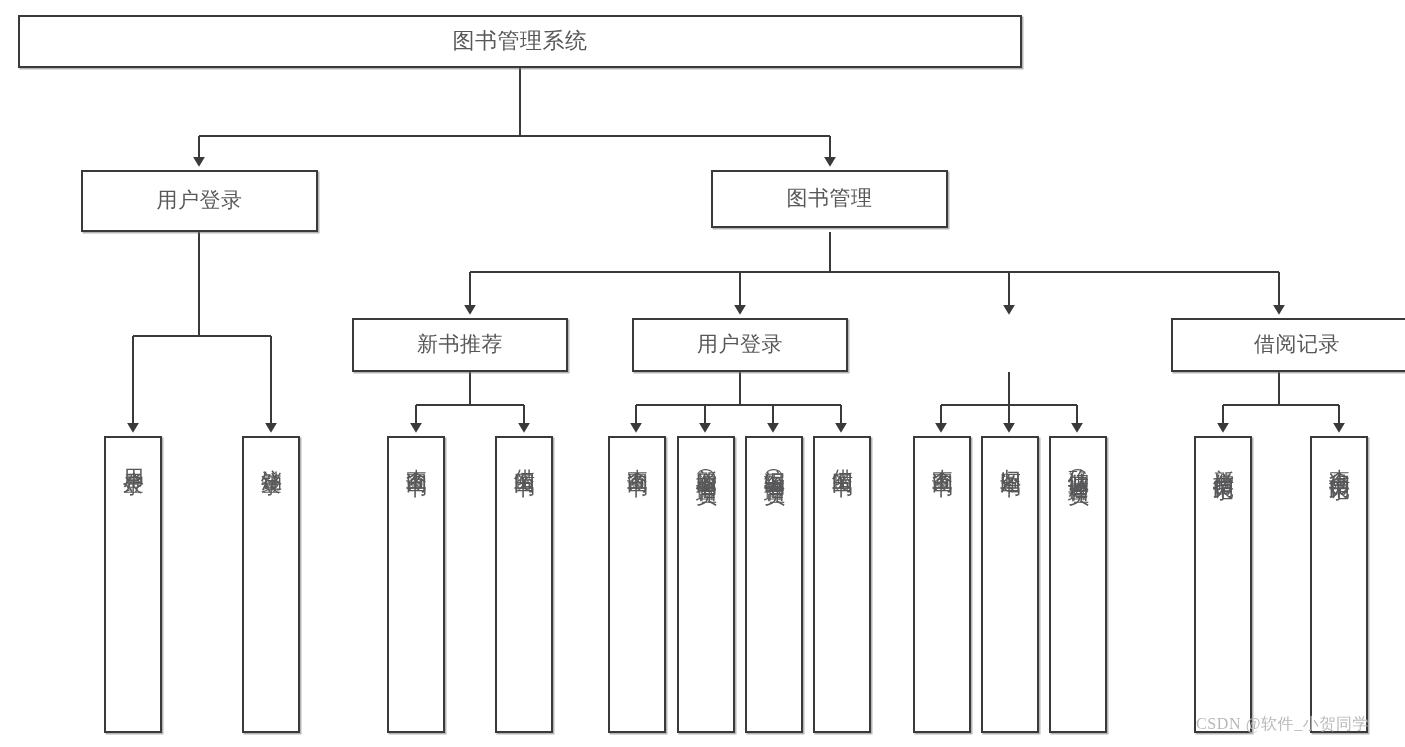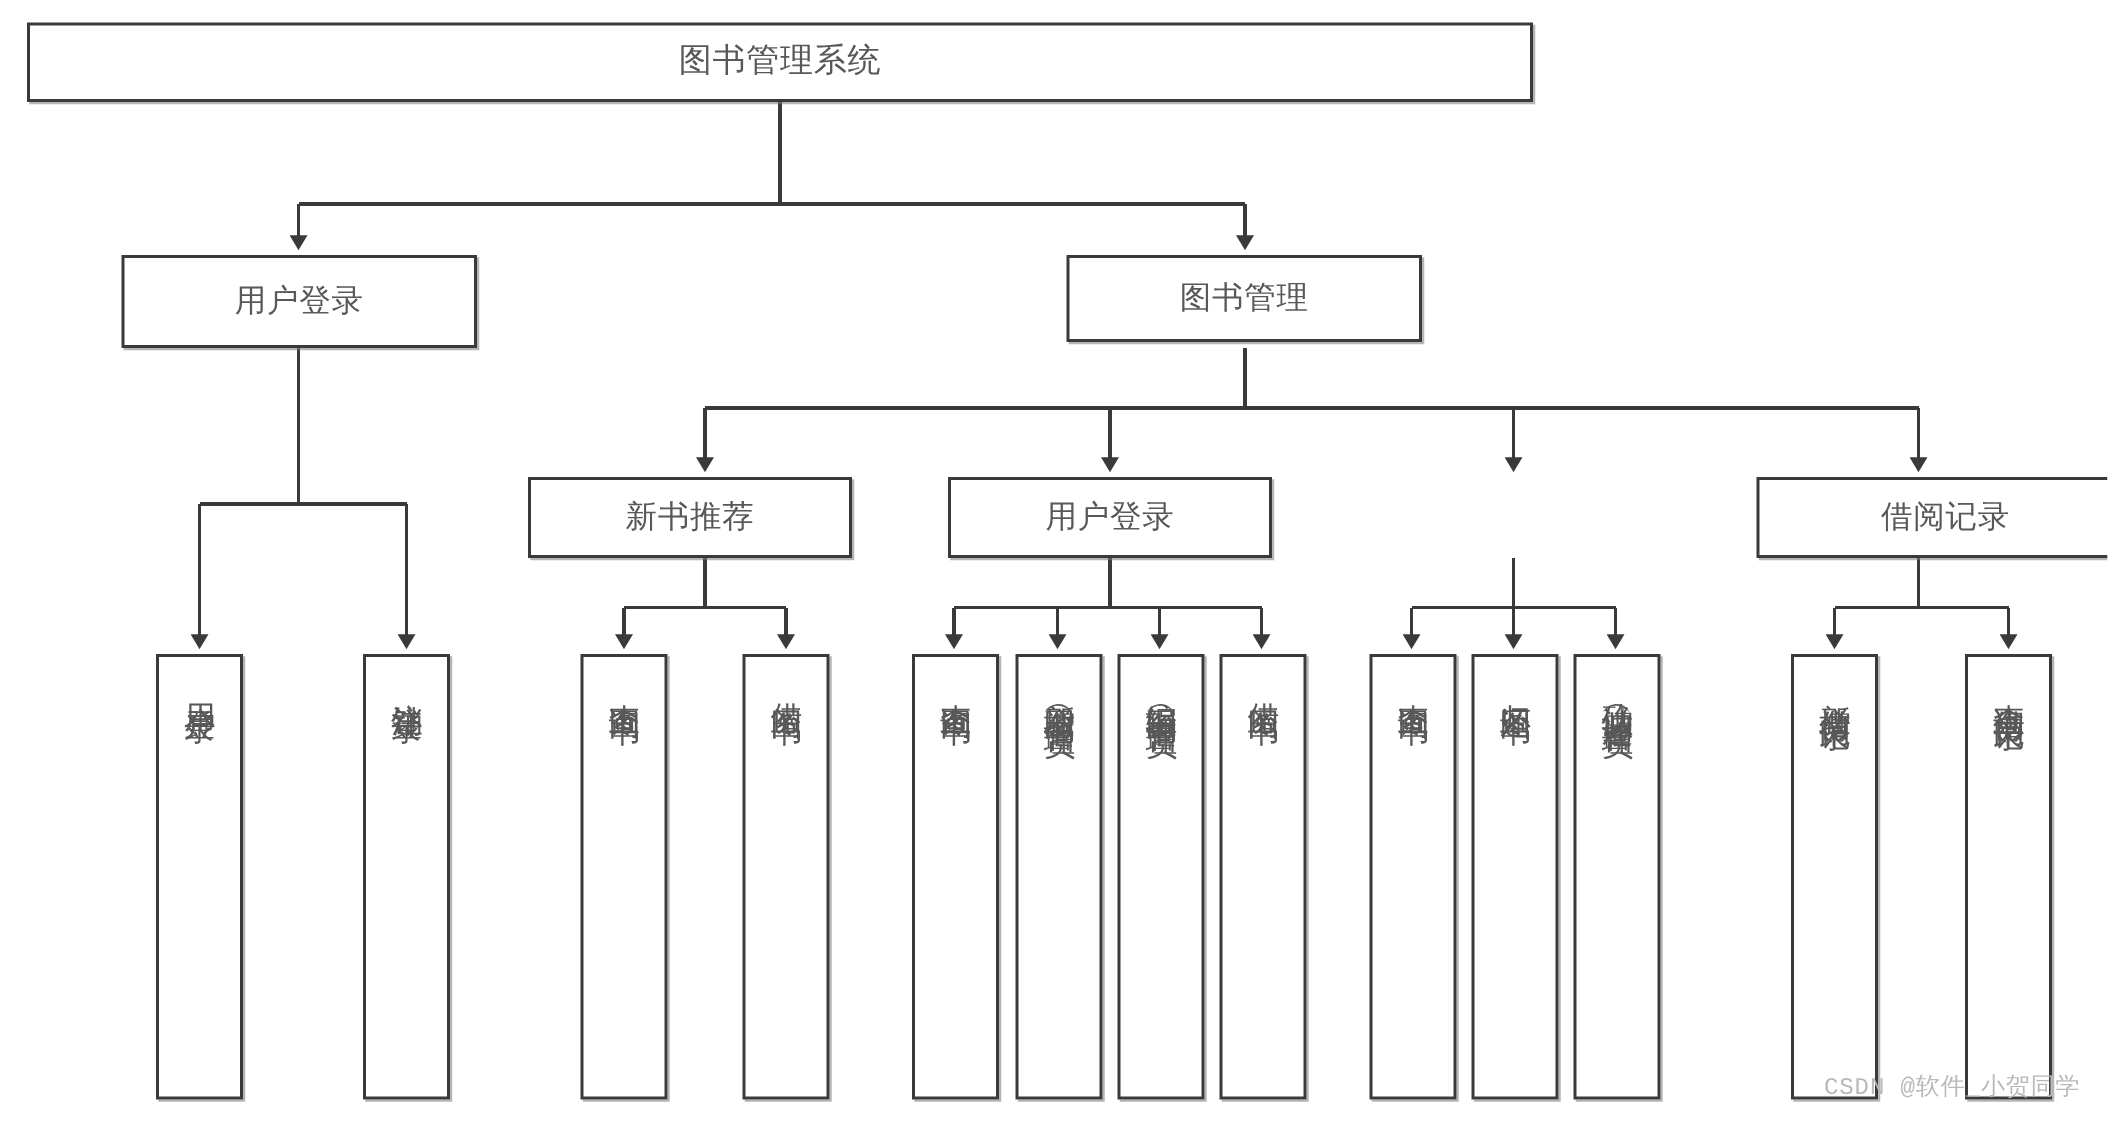--- a/index.html
+++ b/index.html
@@ -63,22 +63,21 @@
     text-align: left;
   }
   #watermark {
     position: absolute;
     left: 1196px;
     top: 714px;
     font-size: 16px;
     color: #b9b9bb;
     letter-spacing: 0.6px;
     white-space: nowrap;
-    font-family: Liberation Mono, monospace;
-    padding-left: 20px;
+    font-family: Liberation Serif, serif;
   }
 </style>
 </head>
 <body>
 
 <div id="diagram-root">
 
   <svg id="edges-layer" width="1405" height="747" viewBox="0 0 1405 747">
     <defs>
       <marker id="arrowhead" markerWidth="10" markerHeight="12" refX="1.2" refY="6" orient="auto" markerUnits="userSpaceOnUse">

